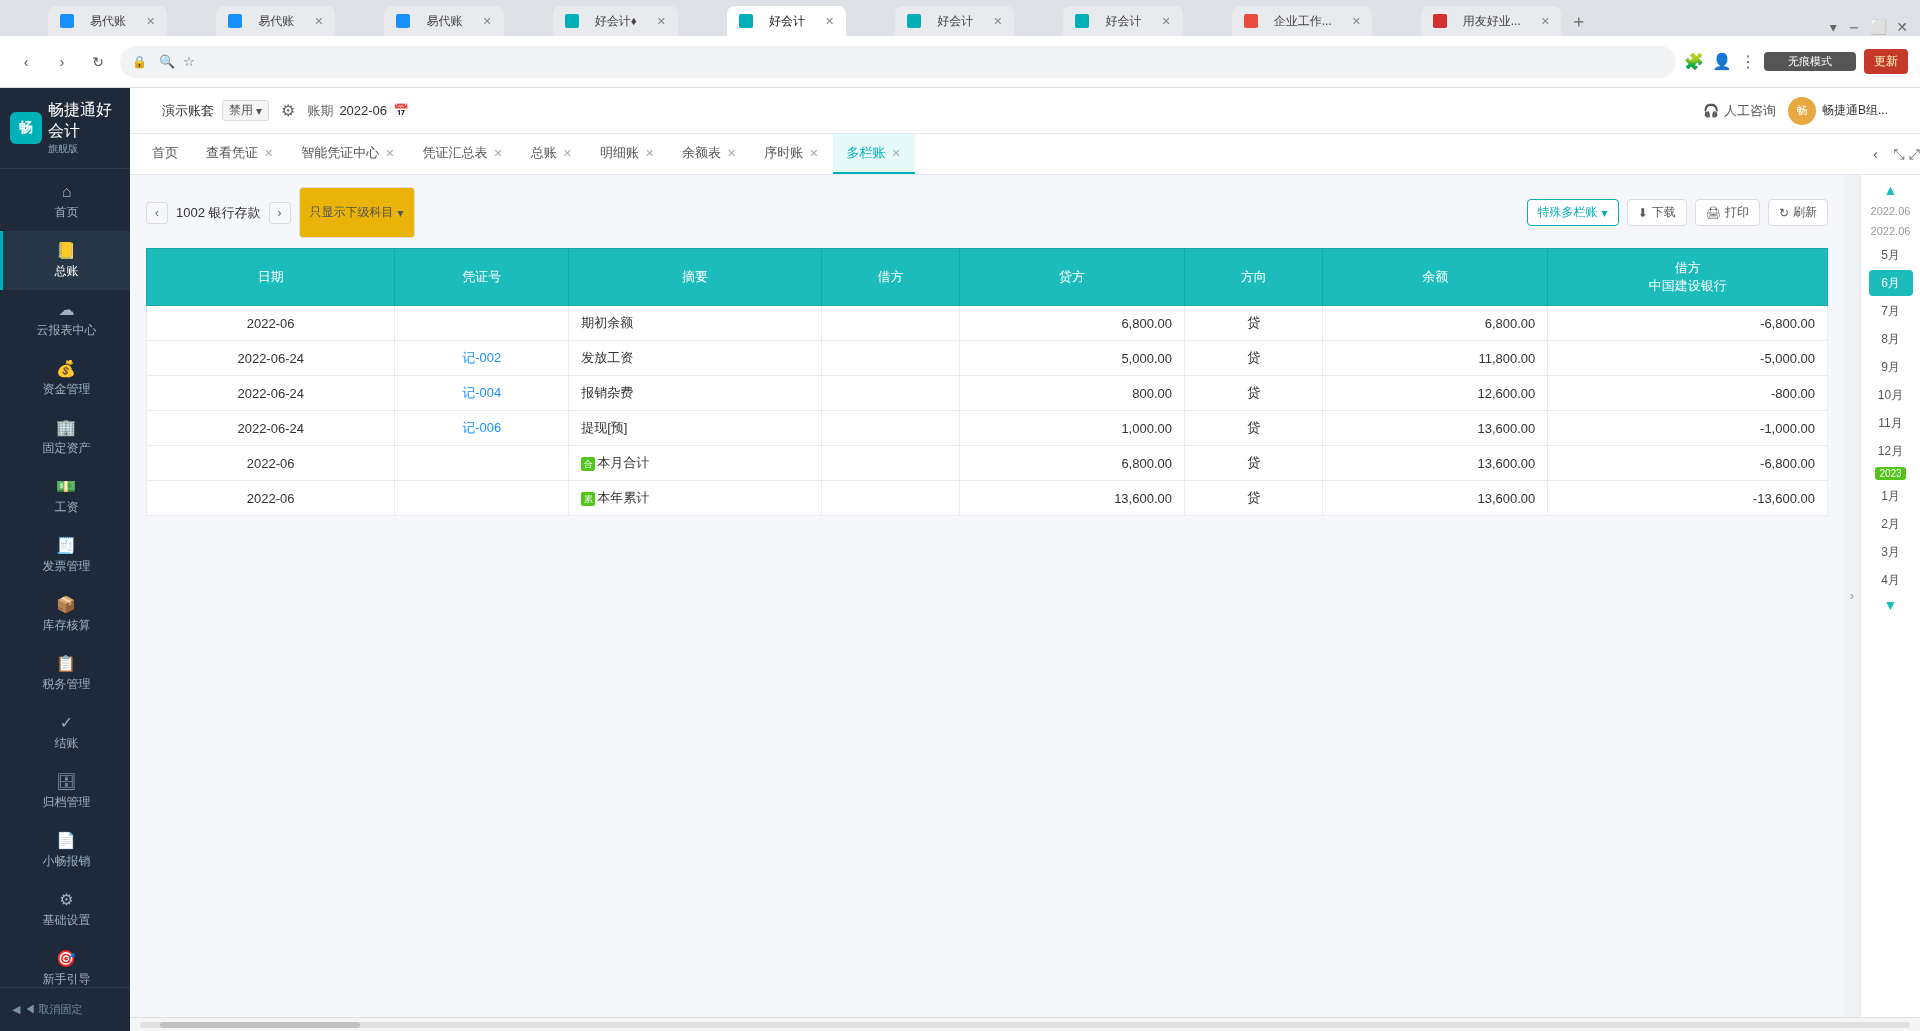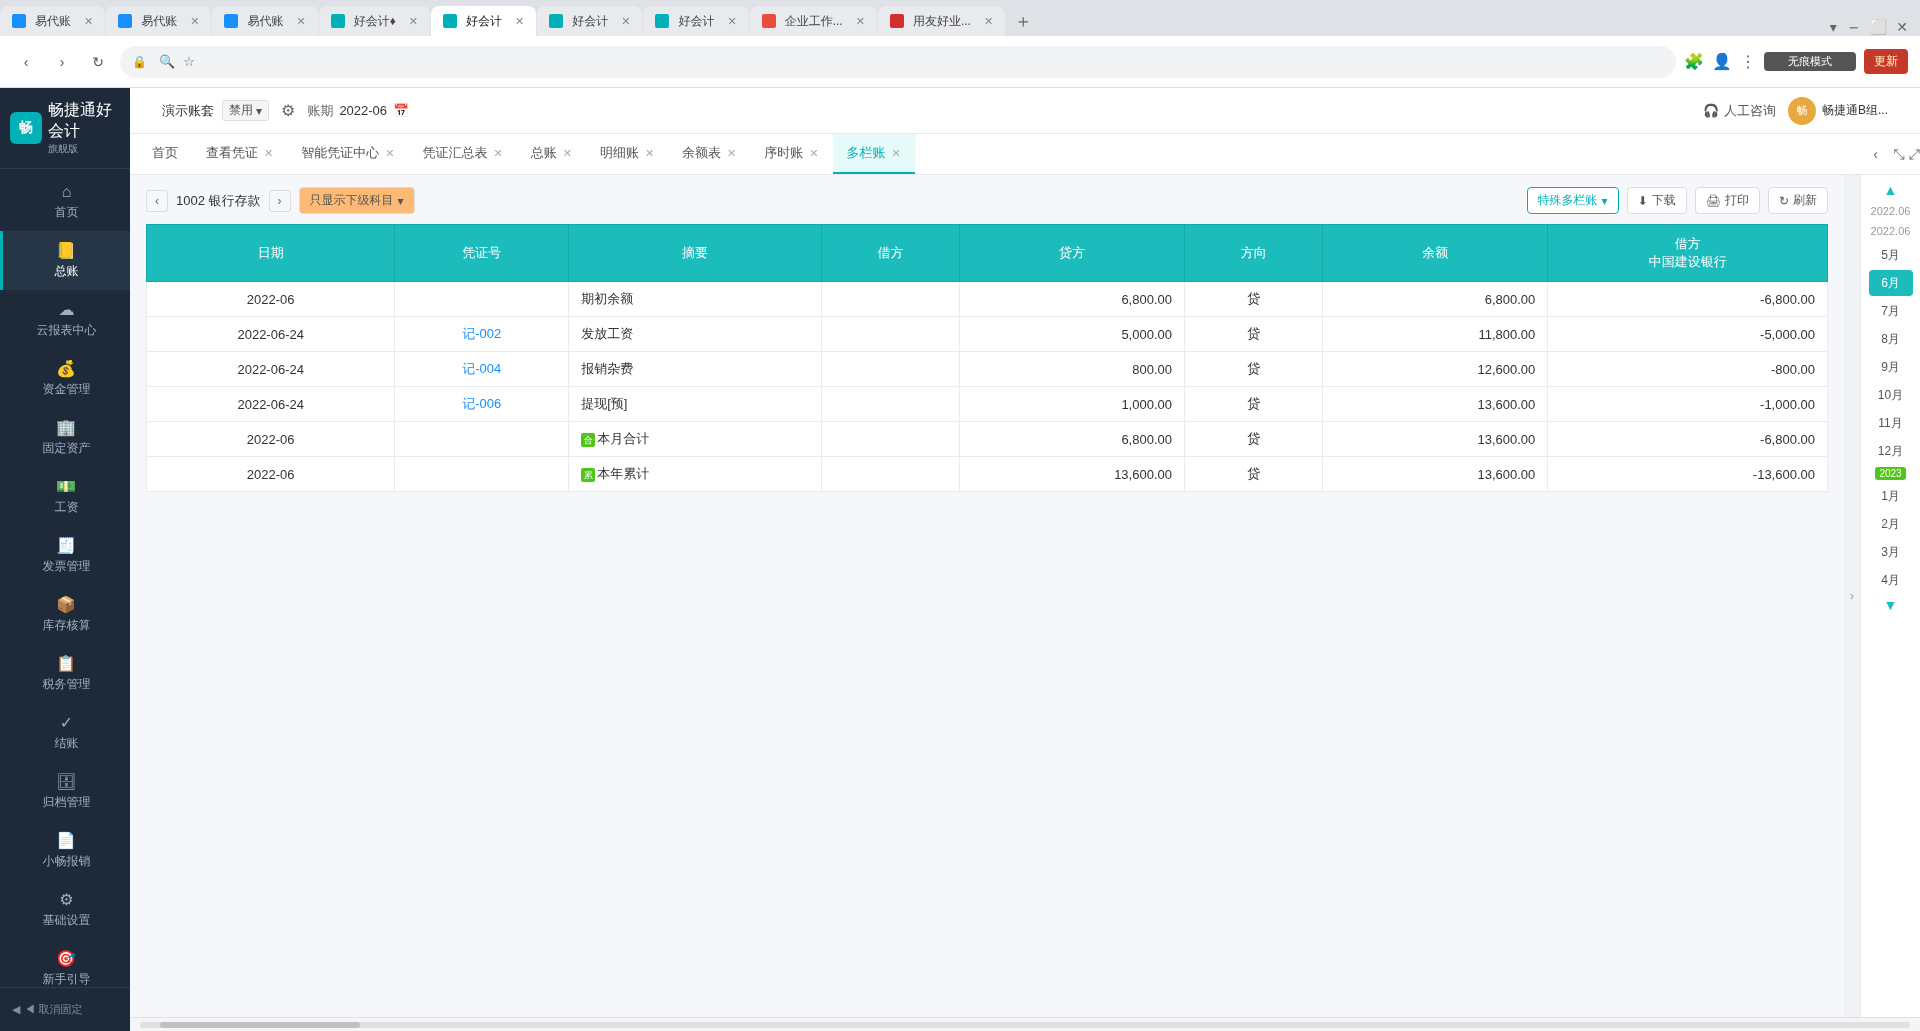--- a/index.html
+++ b/index.html
@@ -1,21 +1,21 @@
 <!DOCTYPE html>
 <html><head>
   <meta charset="utf-8">
   <style>
     * { margin: 0; padding: 0; box-sizing: border-box; }
     body { font-family: 'Microsoft YaHei', Arial, sans-serif; font-size: 13px; background: #f0f2f5; overflow: hidden; width: 1920px; height: 1031px; }
 
     
     .browser-chrome { background: #dee1e6; width: 100%; height: 36px; display: flex; align-items: center; }
     .tab-bar { display: flex; align-items: flex-end; height: 36px; flex: 1; overflow: hidden; }
-    .tab { display: flex; align-items: center; padding: 0 12px; height: 30px; font-size: 12px; background: #e8eaed; border-radius: 8px 8px 0 0; margin-right: 1px; cursor: pointer; color: #444; white-space: nowrap; max-width: 140px; gap: 9px; }
+    .tab { display: flex; align-items: center; padding: 0 12px; height: 30px; font-size: 12px; background: #e8eaed; border-radius: 8px 8px 0 0; margin-right: 1px; cursor: pointer; color: #444; white-space: nowrap; max-width: 140px; gap: 16px; margin-left: 48px; }
     .tab.active { background: #fff; color: #1a1a1a; }
     .tab-favicon { width: 14px; height: 14px; border-radius: 2px; flex-shrink: 0; }
     .tab-close { margin-left: 4px; color: #888; font-size: 11px; cursor: pointer; }
     .tab-add { padding: 0 8px; font-size: 18px; color: #666; cursor: pointer; line-height: 30px; }
 
     
     .address-bar-row { background: #fff; height: 52px; display: flex; align-items: center; padding: 0 12px; gap: 8px; border-bottom: 1px solid #ddd; }
     .nav-btn { width: 28px; height: 28px; border-radius: 50%; display: flex; align-items: center; justify-content: center; cursor: pointer; color: #555; font-size: 14px; background: none; border: none; }
     .address-box { flex: 1; height: 32px; background: #f1f3f4; border-radius: 16px; display: flex; align-items: center; padding: 0 12px; font-size: 12px; color: #444; overflow: hidden; }
     .address-text { overflow: hidden; text-overflow: ellipsis; white-space: nowrap; flex: 1; }
@@ -70,21 +70,21 @@
 
     
     .content-area { display: flex; flex: 1; overflow: hidden; }
     .ledger-main { flex: 1; padding: 12px 16px; overflow: auto; }
 
     
     .toolbar-row { display: flex; align-items: center; justify-content: space-between; margin-bottom: 10px; }
     .account-nav { display: flex; align-items: center; gap: 8px; }
     .nav-arrow { width: 22px; height: 22px; display: flex; align-items: center; justify-content: center; cursor: pointer; color: #666; border: 1px solid #ddd; border-radius: 3px; font-size: 12px; }
     .account-code { font-size: 13px; color: #333; font-weight: 500; }
-    .filter-btn { background: #fdba74; border: 1px solid #ddd; border-radius: 4px; padding: 4px 10px; font-size: 12px; color: #555; cursor: pointer; display: flex; align-items: center; gap: 4px; }
+    .filter-btn { background: #eab308; border: 1px solid #ddd; border-radius: 4px; padding: 16px 10px; font-size: 12px; color: #555; cursor: pointer; display: flex; align-items: center; gap: 4px; }
     .toolbar-right { display: flex; align-items: center; gap: 8px; }
     .multi-col-btn { border: 1px solid #00b0b9; color: #00b0b9; border-radius: 4px; padding: 4px 10px; font-size: 12px; cursor: pointer; background: #fff; display: flex; align-items: center; gap: 4px; }
     .action-btn { border: 1px solid #ddd; color: #555; border-radius: 4px; padding: 4px 10px; font-size: 12px; cursor: pointer; background: #fff; display: flex; align-items: center; gap: 4px; }
 
     
     .ledger-table { width: 100%; border-collapse: collapse; background: #fff; font-size: 13px; }
     .ledger-table thead tr { background: #1cbcbd; color: #fff; }
     .ledger-table thead th { padding: 10px 12px; text-align: center; font-weight: 500; border: 1px solid #15a9aa; white-space: nowrap; }
     .ledger-table tbody tr { background: #fff; }
     .ledger-table tbody td { padding: 8px 12px; border: 1px solid #e8ecf0; text-align: center; color: #333; }

